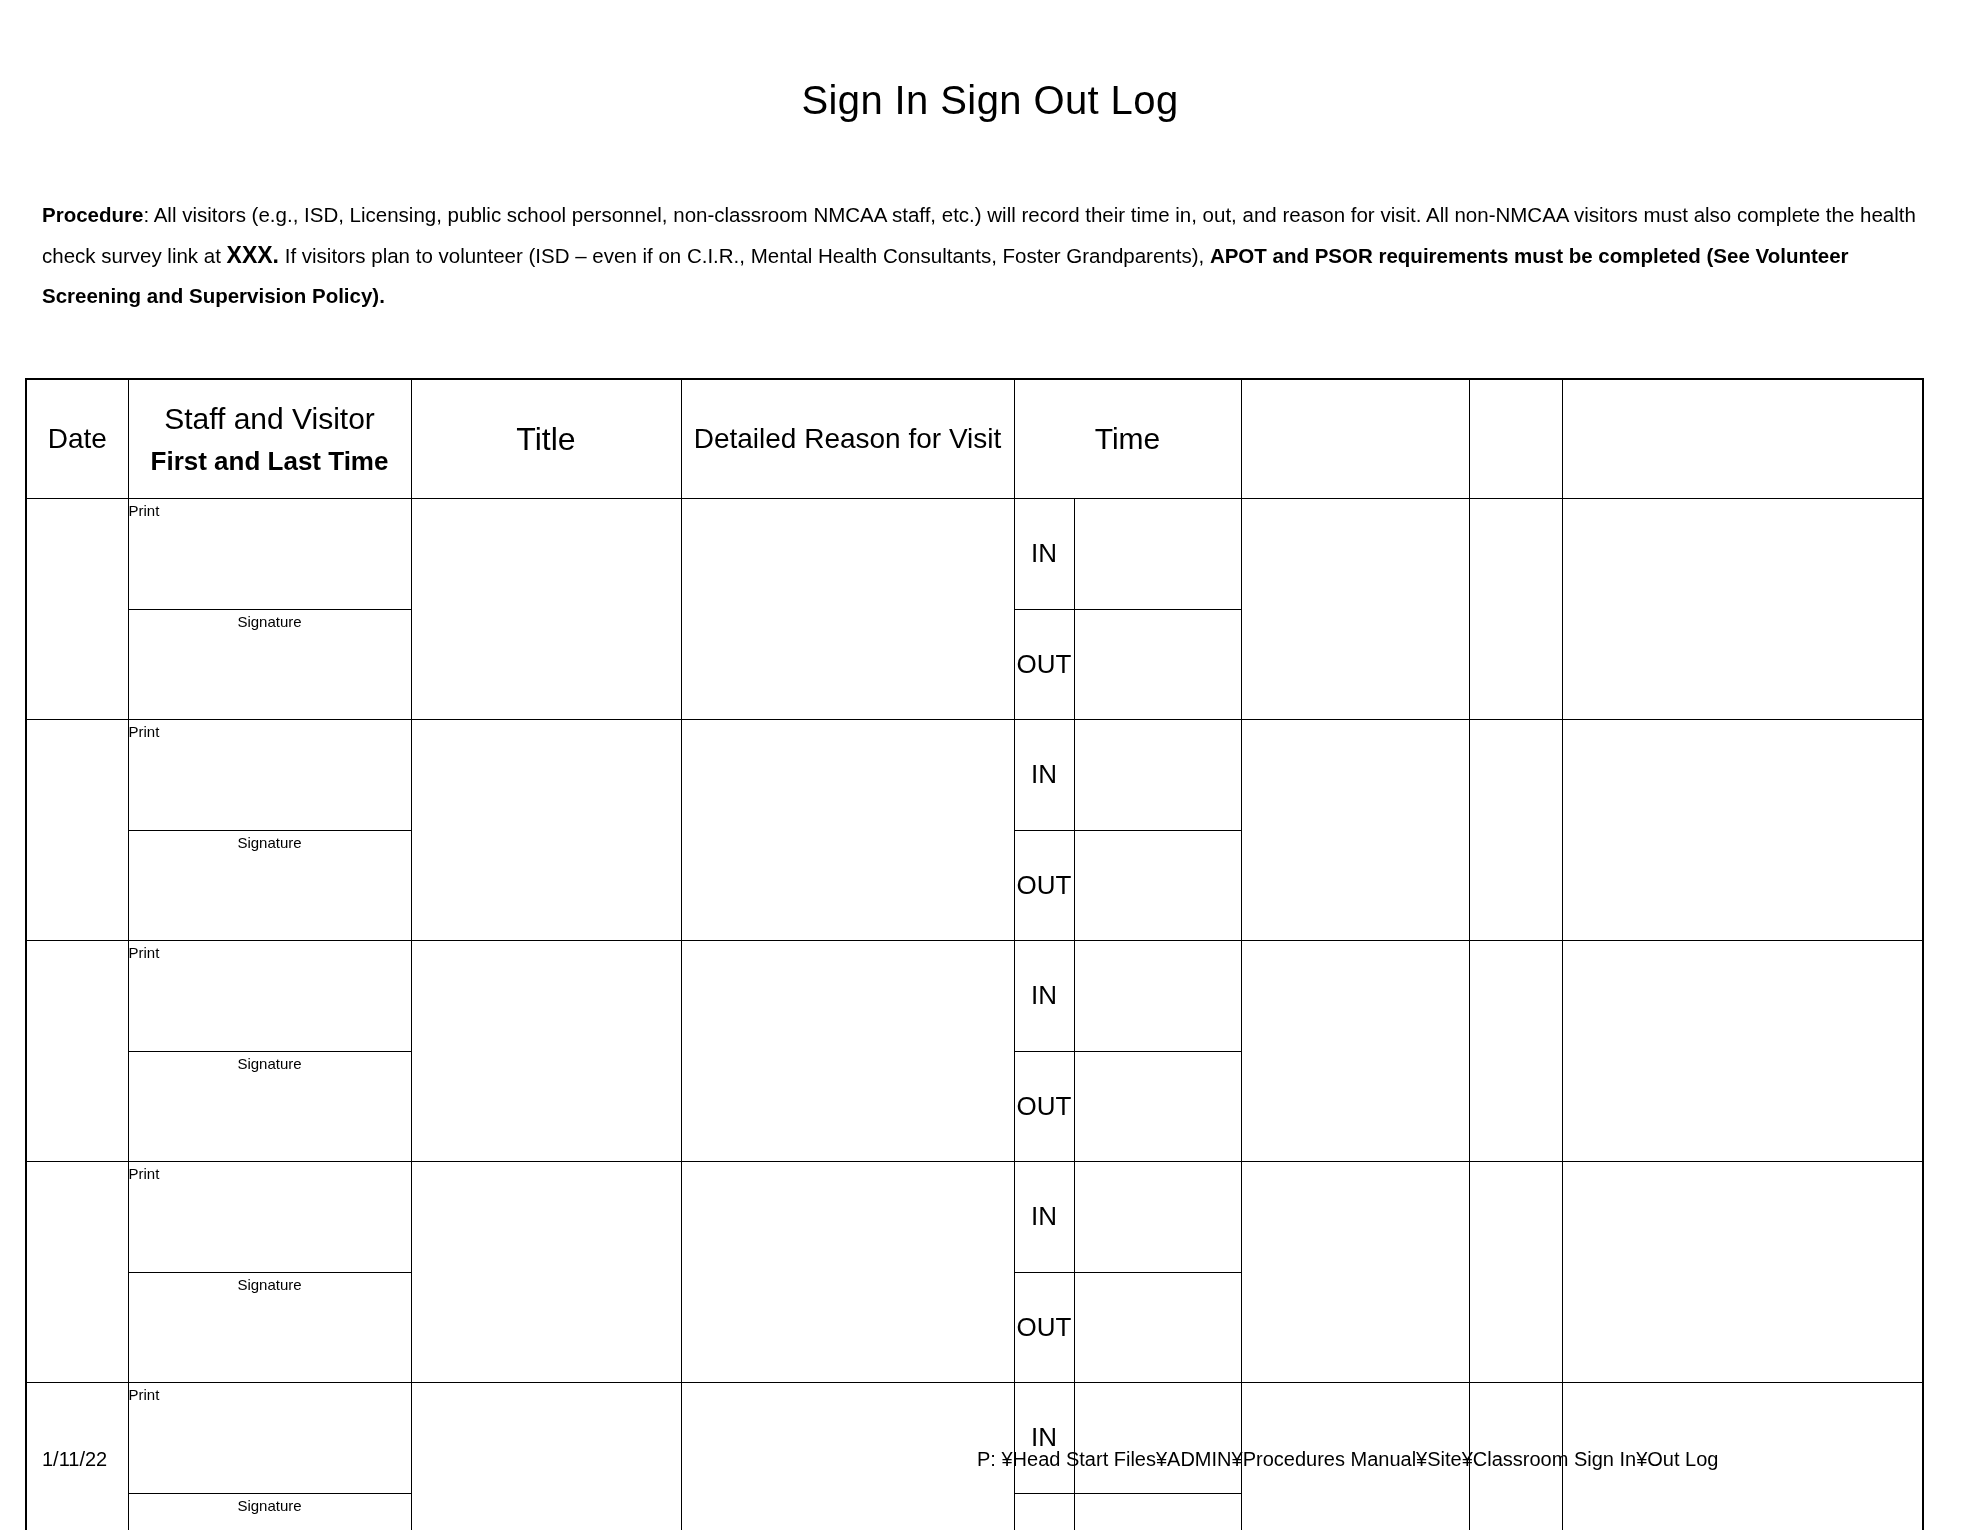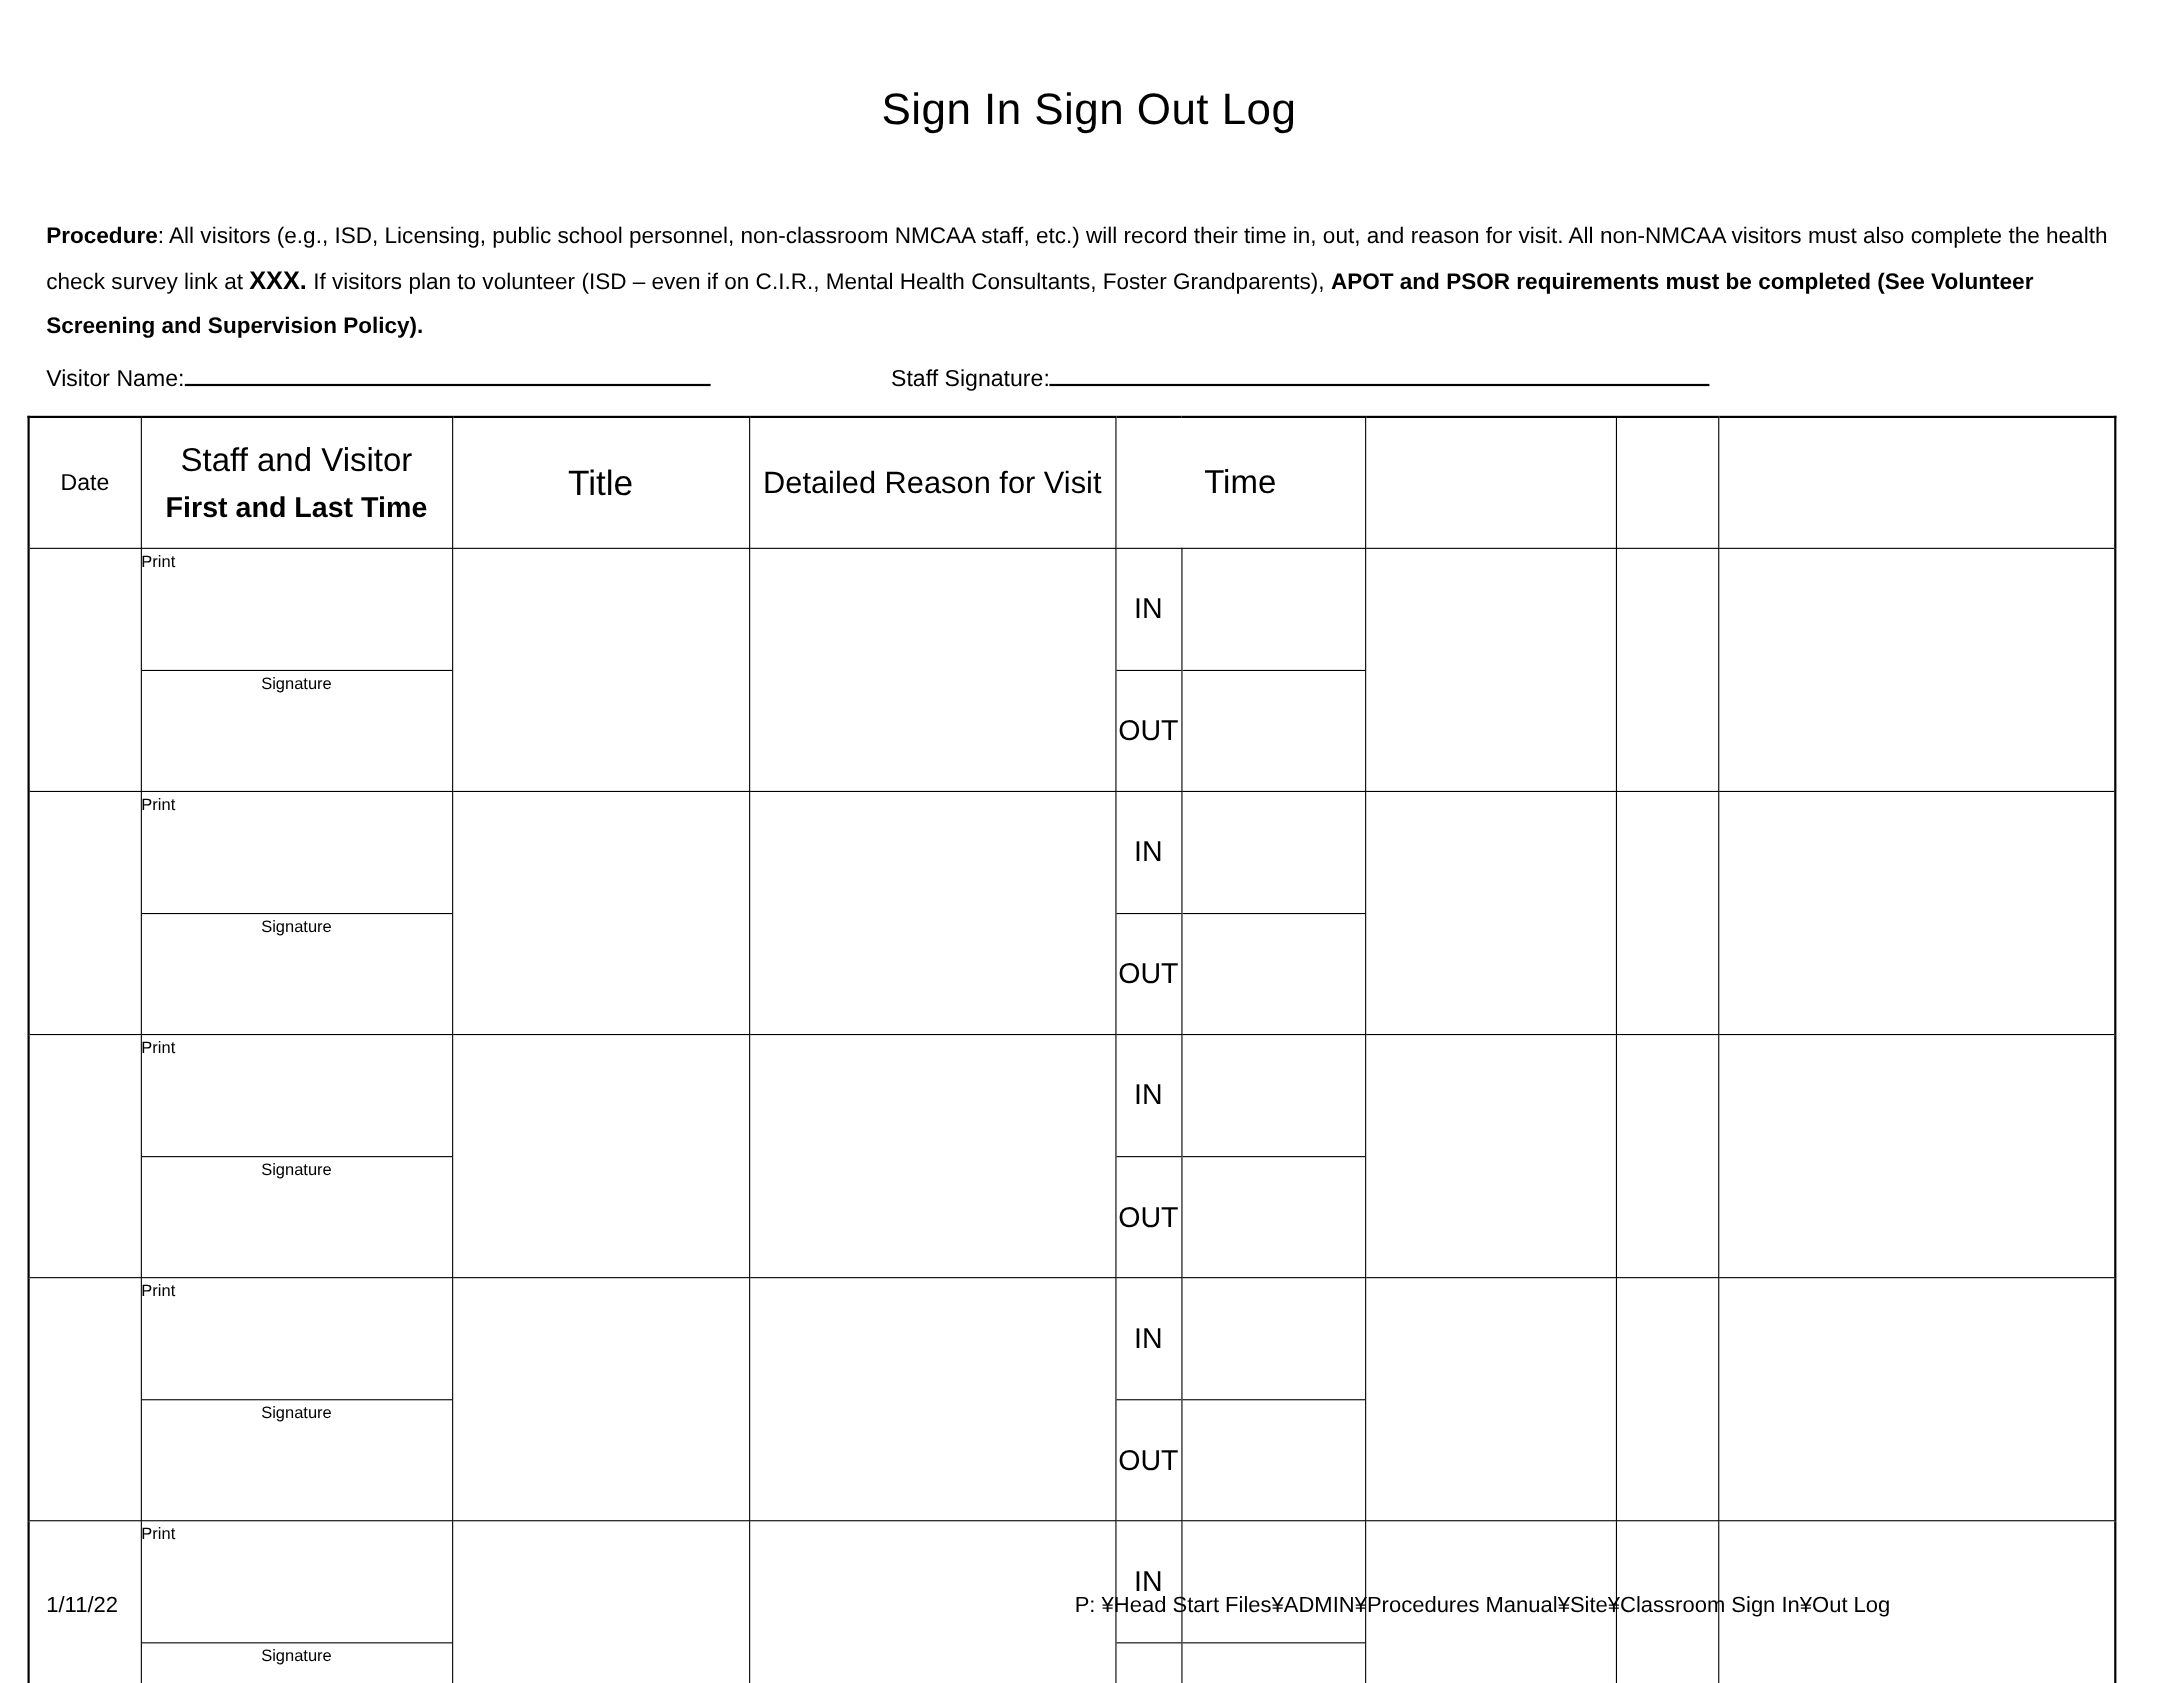--- a/index.html
+++ b/index.html
@@ -88,21 +88,21 @@
     font-weight: 400;
   }
   .tbl .thead td {
     border-width: 2.6px 1.6px 1.8px 1.6px;
     height: 118px;
     text-align: center;
   }
   .tbl .thead td.first { border-left-width: 2.6px; }
   .tbl .thead td.last  { border-right-width: 2.6px; }
 
-  .h-date      { font-size: 21px; }
+  .h-date      { font-size: 28px; }
   .h-name-l1   { font-size: 30px; display:block; line-height: 44px; }
   .h-name-l2   { font-size: 26px; font-weight: 700; display:block; line-height: 40px; }
   .h-title     { font-size: 32px; }
   .h-reason    { font-size: 28px; text-align: center; }
   .h-time      { font-size: 30px; }
   .sub-print,
   .sub-sign {
     height: 55px;
     font-size: 15px;
     font-weight: 700;
@@ -168,28 +168,20 @@
 </style>
 </head>
 <body>
 
 <div class="page">
 
   <div class="doc-title">Sign In Sign Out Log</div>
 
   <div class="procedure"><b>Procedure</b><span>: All  visitors (e.g., ISD, Licensing, public school personnel, non-classroom NMCAA staff, etc.) will record their time in, out, and reason for visit. All non-NMCAA visitors must also complete the health check survey link at </span><span class="xxl">XXX.</span><span> If visitors plan to volunteer (ISD – even if on C.I.R., Mental Health Consultants, Foster Grandparents), </span><b>APOT and PSOR requirements must be completed (See Volunteer Screening and Supervision Policy).</b></div>
 
-  <div class="namerow">
-    <span class="fld fld-visitor">
-      <span class="lbl">Visitor Name:</span><span class="rule"></span>
-    </span>
-    <span class="fld fld-staff">
-      <span class="lbl">Staff Signature:</span><span class="rule"></span>
-    </span>
-  </div>
 
   <table class="tbl">
     <colgroup>
       <col style="width:102px">
       <col style="width:283px">
       <col style="width:270px">
       <col style="width:333px">
       <col style="width:60px">
       <col style="width:167px">
       <col style="width:228px">

